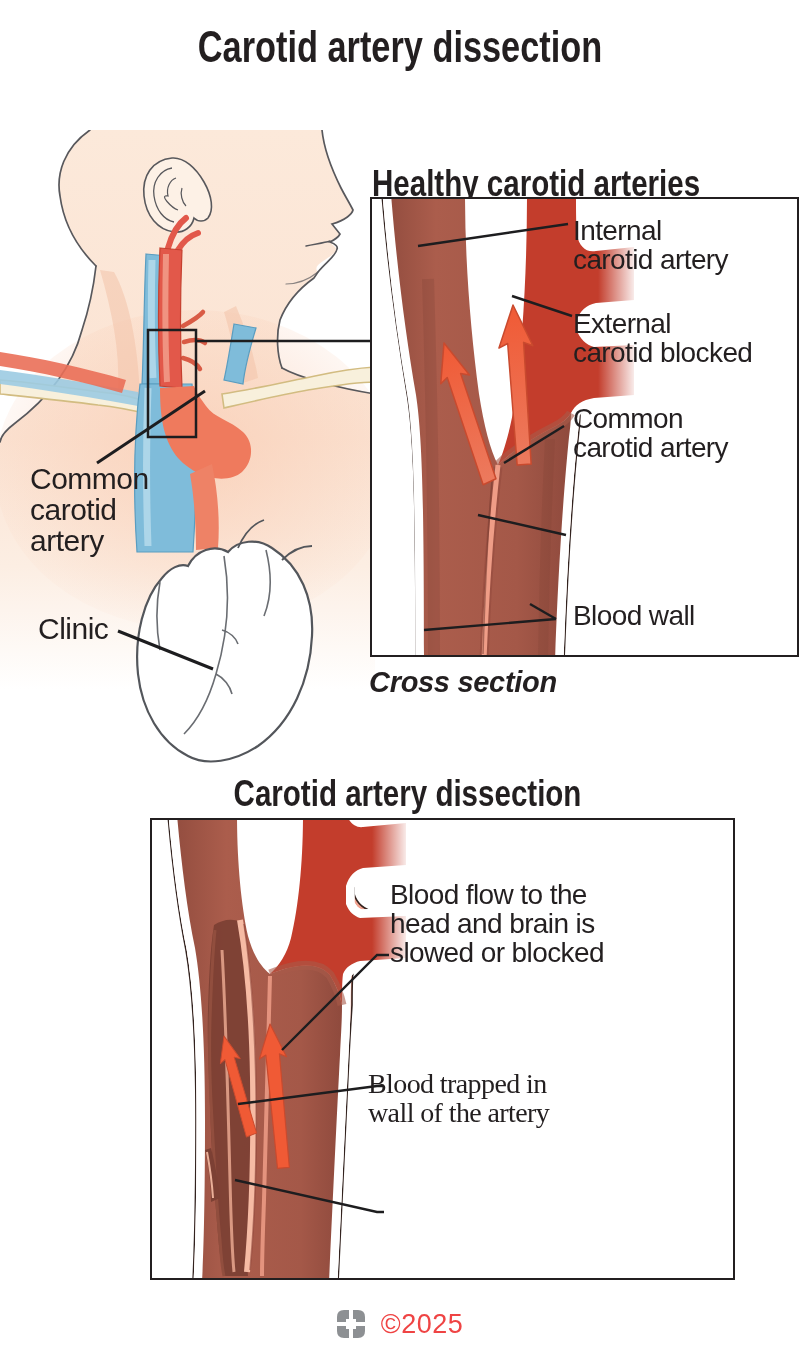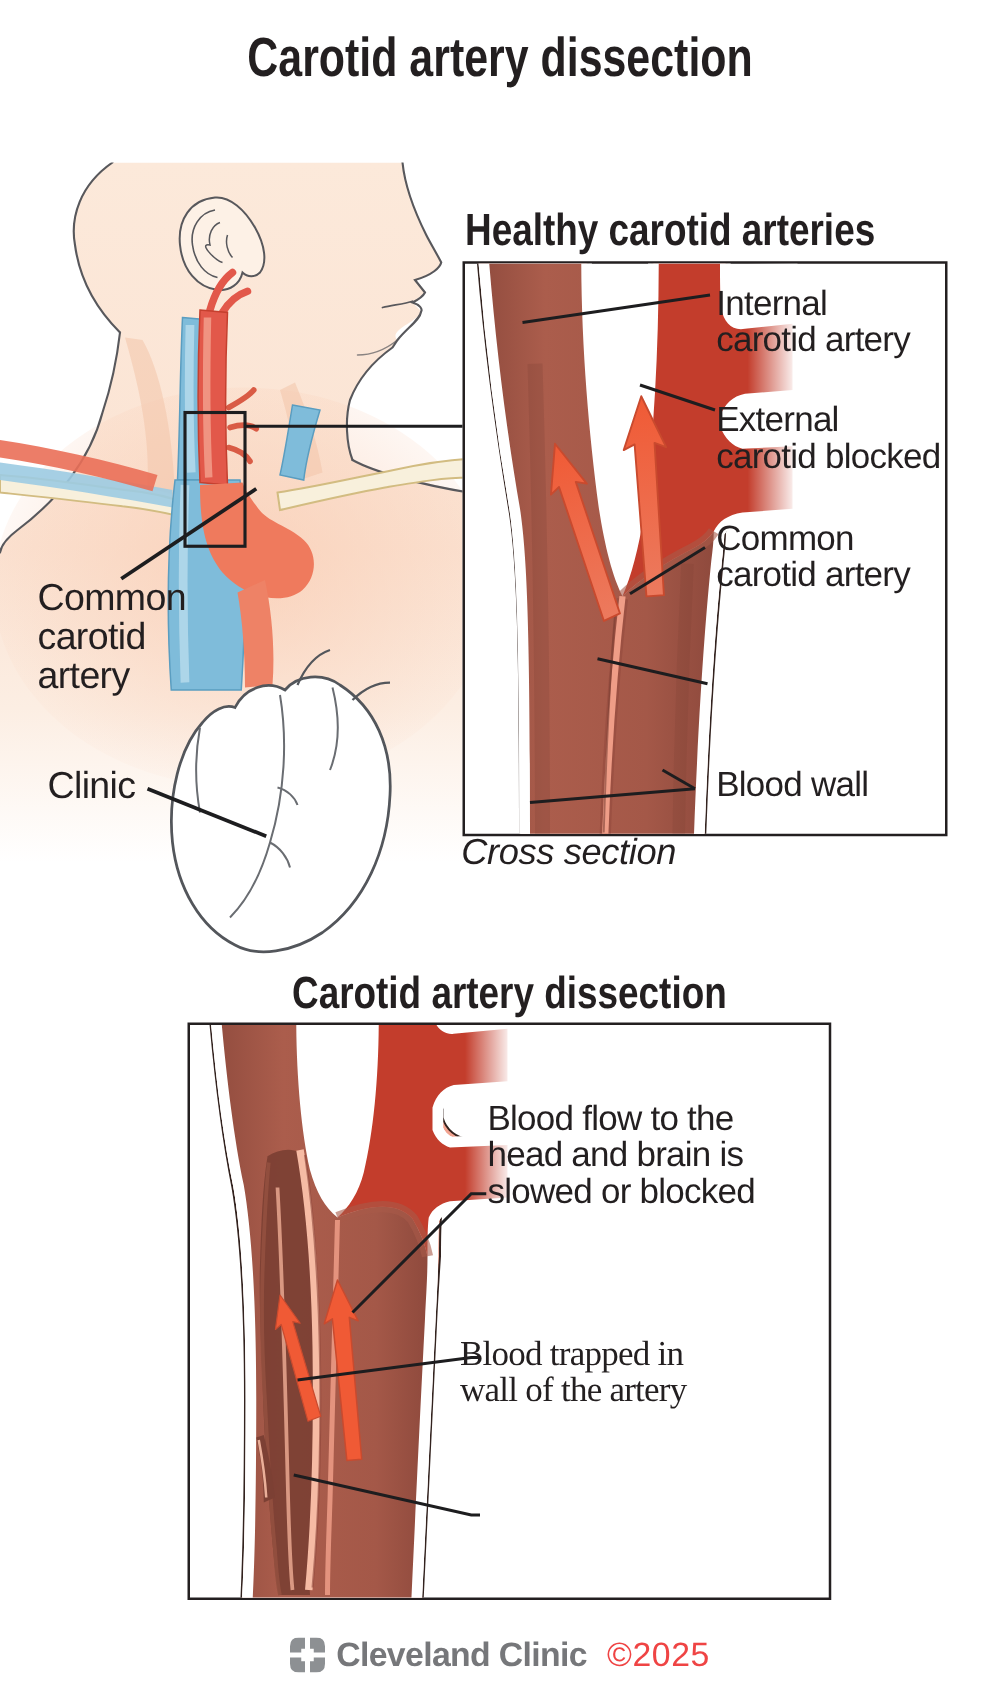--- a/index.html
+++ b/index.html
@@ -12,30 +12,30 @@
   #main-title {
     left:0; right:0; top:22px; text-align:center; white-space:nowrap;
     font-size:44px; font-weight:bold; transform:scaleX(0.78);
   }
   .section-heading {
     font-size:36px; font-weight:bold; white-space:nowrap;
   }
   #healthy-heading { left:372px; top:163px; transform:scaleX(0.82); transform-origin:left center; }
   #dissection-heading { left:150px; width:515px; top:773px; text-align:center; transform:scaleX(0.82); }
   .panel { background:#fff; border:2px solid #231f20; }
-  #healthy-panel { left:370px; top:209px; width:388px; height:460px; }
-  #dissection-panel { left:150px; top:818px; width:515px; height:462px; }
+  #healthy-panel { left:370px; top:197px; width:429px; height:460px; }
+  #dissection-panel { left:150px; top:818px; width:585px; height:462px; }
   .panel > svg, .panel > .lbl { position:absolute; }
   .lbl {
     font-size:28px; line-height:29px; letter-spacing:-0.6px;
     white-space:pre-line; color:#231f20;
   }
   .lbl-lg { font-size:30px; line-height:31px; letter-spacing:-0.5px; }
   #cross-section-caption {
-    left:369px; top:666px; font-size:29px; font-style:italic; letter-spacing:-0.3px;
+    left:369px; top:666px; font-size:29px; font-style:italic; letter-spacing:-0.3px;font-weight:bold;
   }
   
   #lbl-internal   { left:201px; top:17px;  }
   #lbl-external   { left:201px; top:110px; }
   #lbl-common-box { left:201px; top:205px; }
   #lbl-bloodflow  { left:201px; top:297px; }
   #lbl-arterywall { left:201px; top:402px; }
   
   #lbl-blocked { left:238px; top:60px;  }
   #lbl-trapped { left:216px; top:249px;font-family:Liberation Serif, serif; }
@@ -326,15 +326,14 @@
 
 <div class="abs" id="footer">
   <svg width="28" height="28" viewBox="0 0 28 28">
     <g fill="#8d9093">
       <path d="M0,7 Q0,0 7,0 L12,0 L12,9 L9,9 L9,12 L0,12 Z"></path>
       <path d="M16,0 L21,0 Q28,0 28,7 L28,12 L19,12 L19,9 L16,9 Z"></path>
       <path d="M0,16 L9,16 L9,19 L12,19 L12,28 L7,28 Q0,28 0,21 Z"></path>
       <path d="M19,16 L28,16 L28,21 Q28,28 21,28 L16,28 L16,19 L19,19 Z"></path>
     </g>
   </svg>
-  <span id="brand-name">Cleveland Clinic</span>
   <span id="copyright">©2025</span>
 </div>
 
 </body></html>

